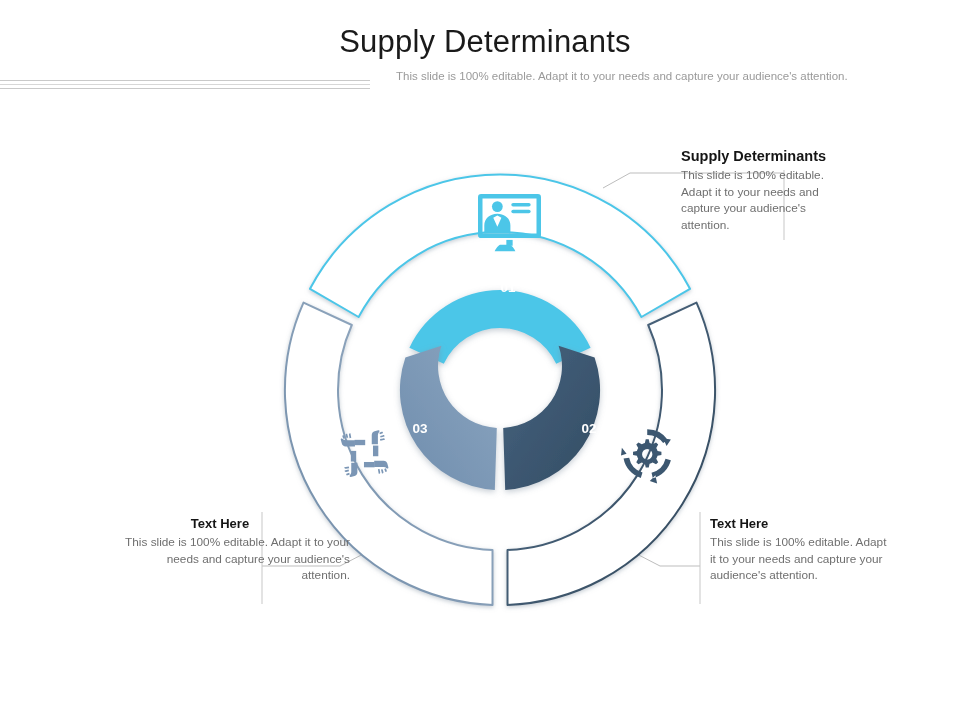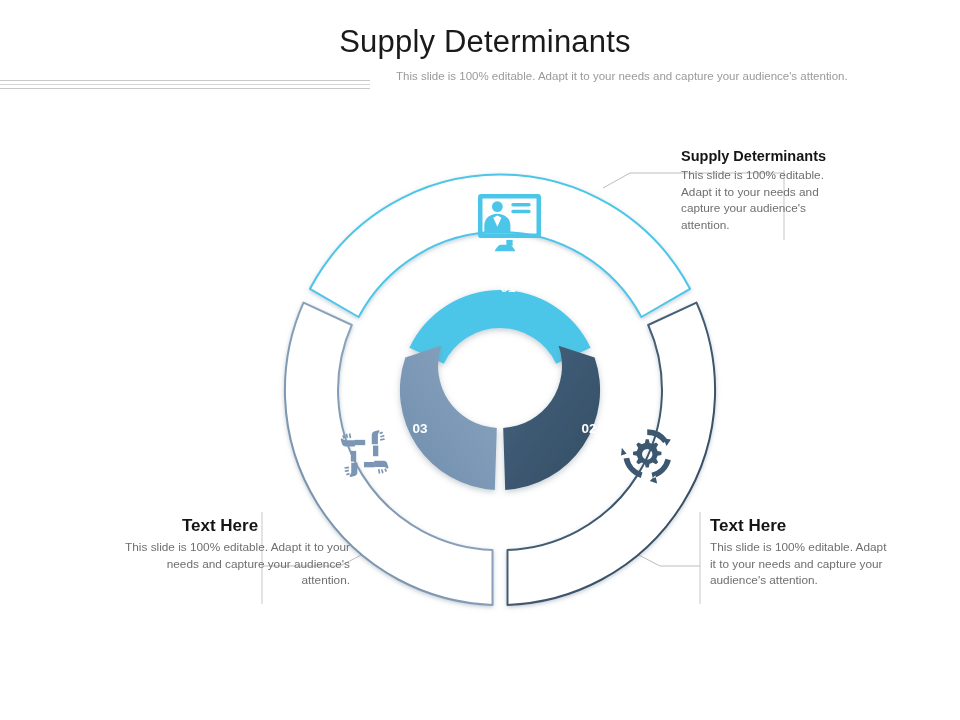--- a/index.html
+++ b/index.html
@@ -33,21 +33,21 @@
   .rule i{display:block;height:1px;background:#c9c9c9;margin-bottom:3px;}
   .rule i:nth-child(2){background:#d7d7d7;}
   .rule i:nth-child(3){background:#c9c9c9;}
 
   
   .diagram{position:absolute;left:0;top:0;width:960px;height:720px;}
 
   
   .callout{position:absolute;}
   .callout h3{
-    margin:0 0 3px 0;font-size:17px;font-weight:bold;color:#151515;
+    margin:0 0 3px 0;font-size:13px;font-weight:bold;color:#151515;
   }
   .callout p{
     margin:0;font-size:11.8px;line-height:16.5px;color:#6f6f6f;
   }
   #callout-top-right{left:681px;top:148px;width:175px;}
   #callout-top-right h3{font-size:14.5px;}
   #callout-bottom-left{left:120px;top:516px;width:230px;text-align:right;}
   #callout-bottom-left h3{text-align:center;padding-right:30px;}
   #callout-bottom-right{left:710px;top:516px;width:180px;}
 </style>

